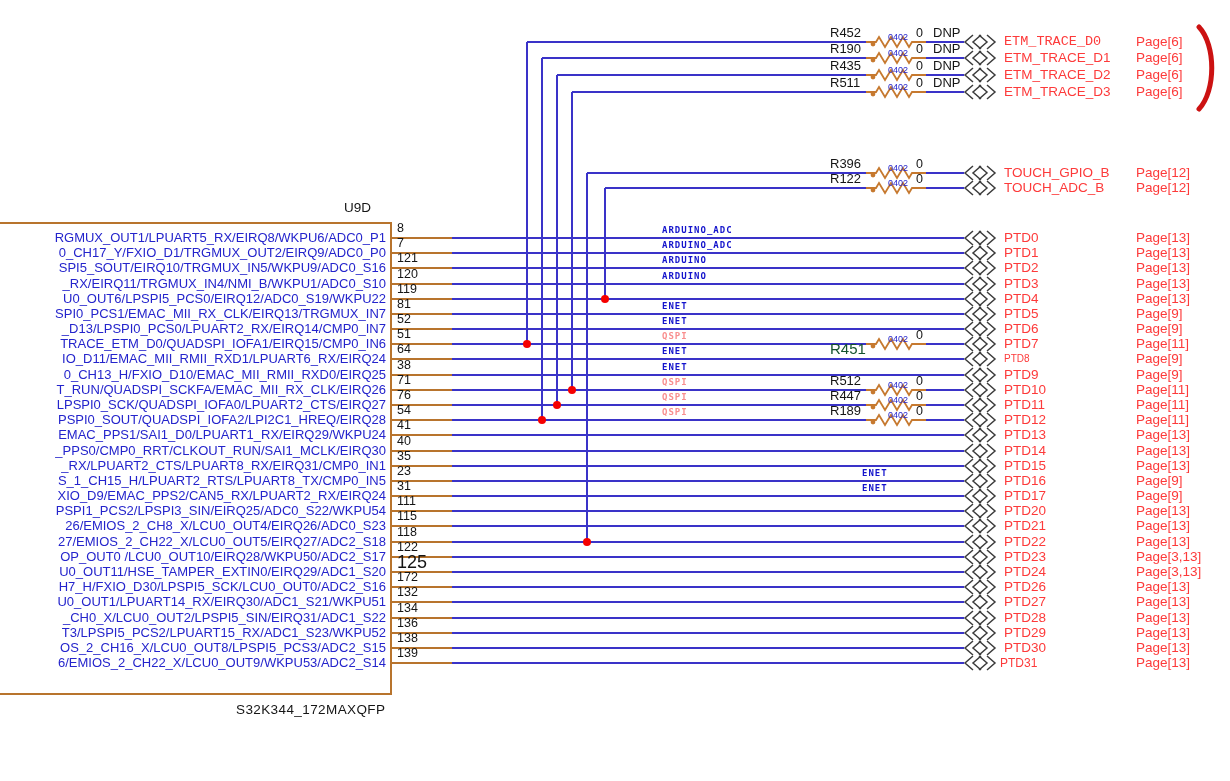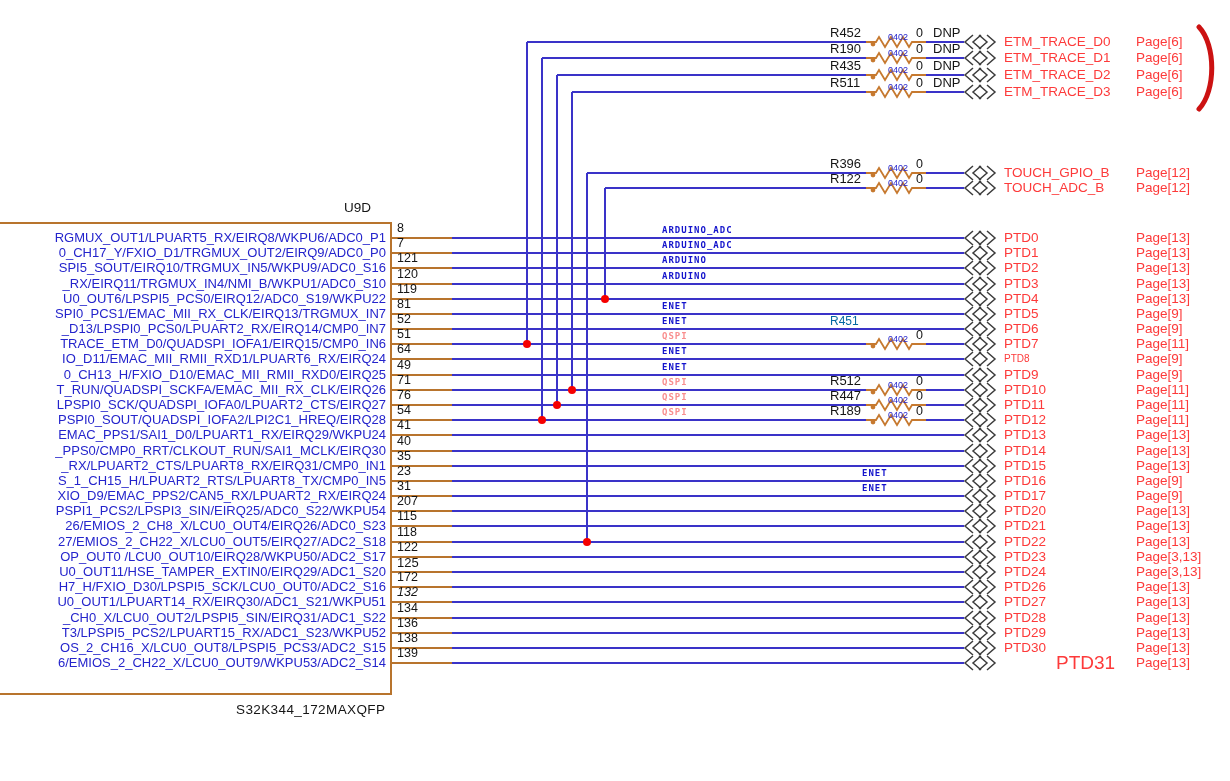--- a/index.html
+++ b/index.html
@@ -116,21 +116,21 @@
       <div style="left: 1136px; top: 321px; font-size: 13.5px; color: rgb(253, 58, 58); height: 16px; line-height: 16px; white-space: nowrap;">Page[9]</div>
       <div style="left: -20px; top: 336px; font-size: 13px; color: rgb(36, 36, 204); height: 16px; line-height: 16px; white-space: nowrap; width: 406px; text-align: right; overflow: visible;">TRACE_ETM_D0/QUADSPI_IOFA1/EIRQ15/CMP0_IN6</div>
       <div style="left: 392px; top: 343px; width: 60px; height: 2px; background: rgb(184, 116, 45);"></div>
       <div style="left: 397px; top: 327px; font-size: 12.5px; color: rgb(21, 21, 21); height: 15px; line-height: 15px; white-space: nowrap;">51</div>
       <div style="left: 452px; top: 343px; width: 416px; height: 2px; background: rgb(58, 51, 200);"></div>
       <div style="left: 924px; top: 343px; width: 40px; height: 2px; background: rgb(58, 51, 200);"></div>
       <div style="left: 866px; top: 336px; width: 60px; height: 16px;"><svg width="60" height="16" viewBox="0 0 60 16">
           <path d="M0,8 H10 L13,3 L19,13 L25,3 L31,13 L37,3 L43,13 L46,8 H60" fill="none" stroke="#c6792f" stroke-width="1.8"></path>
           <circle cx="7" cy="10" r="2.4" fill="#c6792f"></circle>
         </svg></div>
-      <div style="left: 830px; top: 313px; font-size: 12px; color: #0369a1; height: 16px; line-height: 16px; white-space: nowrap;">R451</div>
+      <div style="left: 830px; top: 341px; font-size: 15px; color: #14532d; height: 16px; line-height: 16px; white-space: nowrap;">R451</div>
       <div style="left: 888px; top: 331px; font-size: 9px; color: rgb(36, 36, 204); height: 16px; line-height: 16px; white-space: nowrap;">0402</div>
       <div style="left: 916px; top: 327px; font-size: 12.5px; color: rgb(21, 21, 21); height: 16px; line-height: 16px; white-space: nowrap;">0</div>
       <div style="left: 662px; top: 331px; font-size: 9px; color: rgb(249, 143, 143); height: 11px; line-height: 11px; white-space: nowrap; font-family: &quot;DejaVu Sans Mono&quot;, monospace; font-weight: bold; letter-spacing: 1px;">QSPI</div>
       <div style="left: 962px; top: 336px; width: 36px; height: 16px;"><svg width="36" height="16" viewBox="0 0 36 16" fill="none" stroke="#3c3c3c" stroke-width="1.5">
           <path d="M11,1 L3,8 L11,15"></path>
           <path d="M19,1 L11,8 L19,15"></path>
           <path d="M17,1 L25,8 L17,15"></path>
           <path d="M25,1 L33,8 L25,15"></path>
         </svg></div>
       <div style="left: 1004px; top: 336px; font-size: 13.5px; color: rgb(253, 58, 58); height: 16px; line-height: 16px; white-space: nowrap;">PTD7</div>
@@ -143,21 +143,21 @@
       <div style="left: 962px; top: 351px; width: 36px; height: 16px;"><svg width="36" height="16" viewBox="0 0 36 16" fill="none" stroke="#3c3c3c" stroke-width="1.5">
           <path d="M11,1 L3,8 L11,15"></path>
           <path d="M19,1 L11,8 L19,15"></path>
           <path d="M17,1 L25,8 L17,15"></path>
           <path d="M25,1 L33,8 L25,15"></path>
         </svg></div>
       <div style="left: 1004px; top: 351px; font-size: 10px; color: rgb(253, 58, 58); height: 16px; line-height: 16px; white-space: nowrap;">PTD8</div>
       <div style="left: 1136px; top: 351px; font-size: 13.5px; color: rgb(253, 58, 58); height: 16px; line-height: 16px; white-space: nowrap;">Page[9]</div>
       <div style="left: -20px; top: 367px; font-size: 13px; color: rgb(36, 36, 204); height: 16px; line-height: 16px; white-space: nowrap; width: 406px; text-align: right; overflow: visible;">0_CH13_H/FXIO_D10/EMAC_MII_RMII_RXD0/EIRQ25</div>
       <div style="left: 392px; top: 374px; width: 60px; height: 2px; background: rgb(184, 116, 45);"></div>
-      <div style="left: 397px; top: 358px; font-size: 12.5px; color: rgb(21, 21, 21); height: 15px; line-height: 15px; white-space: nowrap;">49</div>
+      <div style="left: 397px; top: 358px; font-size: 12.5px; color: rgb(21, 21, 21); height: 15px; line-height: 15px; white-space: nowrap;">38</div>
       <div style="left: 452px; top: 374px; width: 512px; height: 2px; background: rgb(58, 51, 200);"></div>
       <div style="left: 662px; top: 362px; font-size: 9px; color: rgb(20, 20, 204); height: 11px; line-height: 11px; white-space: nowrap; font-family: &quot;DejaVu Sans Mono&quot;, monospace; font-weight: bold; letter-spacing: 1px;">ENET</div>
       <div style="left: 962px; top: 367px; width: 36px; height: 16px;"><svg width="36" height="16" viewBox="0 0 36 16" fill="none" stroke="#3c3c3c" stroke-width="1.5">
           <path d="M11,1 L3,8 L11,15"></path>
           <path d="M19,1 L11,8 L19,15"></path>
           <path d="M17,1 L25,8 L17,15"></path>
           <path d="M25,1 L33,8 L25,15"></path>
         </svg></div>
       <div style="left: 1004px; top: 367px; font-size: 13.5px; color: rgb(253, 58, 58); height: 16px; line-height: 16px; white-space: nowrap;">PTD9</div>
       <div style="left: 1136px; top: 367px; font-size: 13.5px; color: rgb(253, 58, 58); height: 16px; line-height: 16px; white-space: nowrap;">Page[9]</div>
@@ -281,21 +281,21 @@
       <div style="left: 962px; top: 488px; width: 36px; height: 16px;"><svg width="36" height="16" viewBox="0 0 36 16" fill="none" stroke="#3c3c3c" stroke-width="1.5">
           <path d="M11,1 L3,8 L11,15"></path>
           <path d="M19,1 L11,8 L19,15"></path>
           <path d="M17,1 L25,8 L17,15"></path>
           <path d="M25,1 L33,8 L25,15"></path>
         </svg></div>
       <div style="left: 1004px; top: 488px; font-size: 13.5px; color: rgb(253, 58, 58); height: 16px; line-height: 16px; white-space: nowrap;">PTD17</div>
       <div style="left: 1136px; top: 488px; font-size: 13.5px; color: rgb(253, 58, 58); height: 16px; line-height: 16px; white-space: nowrap;">Page[9]</div>
       <div style="left: -20px; top: 503px; font-size: 13px; color: rgb(36, 36, 204); height: 16px; line-height: 16px; white-space: nowrap; width: 406px; text-align: right; overflow: visible;">PSPI1_PCS2/LPSPI3_SIN/EIRQ25/ADC0_S22/WKPU54</div>
       <div style="left: 392px; top: 510px; width: 60px; height: 2px; background: rgb(184, 116, 45);"></div>
-      <div style="left: 397px; top: 494px; font-size: 12.5px; color: rgb(21, 21, 21); height: 15px; line-height: 15px; white-space: nowrap;">207</div>
+      <div style="left: 397px; top: 494px; font-size: 12.5px; color: rgb(21, 21, 21); height: 15px; line-height: 15px; white-space: nowrap;">111</div>
       <div style="left: 452px; top: 510px; width: 512px; height: 2px; background: rgb(58, 51, 200);"></div>
       <div style="left: 962px; top: 503px; width: 36px; height: 16px;"><svg width="36" height="16" viewBox="0 0 36 16" fill="none" stroke="#3c3c3c" stroke-width="1.5">
           <path d="M11,1 L3,8 L11,15"></path>
           <path d="M19,1 L11,8 L19,15"></path>
           <path d="M17,1 L25,8 L17,15"></path>
           <path d="M25,1 L33,8 L25,15"></path>
         </svg></div>
       <div style="left: 1004px; top: 503px; font-size: 13.5px; color: rgb(253, 58, 58); height: 16px; line-height: 16px; white-space: nowrap;">PTD20</div>
       <div style="left: 1136px; top: 503px; font-size: 13.5px; color: rgb(253, 58, 58); height: 16px; line-height: 16px; white-space: nowrap;">Page[13]</div>
       <div style="left: -20px; top: 518px; font-size: 13px; color: rgb(36, 36, 204); height: 16px; line-height: 16px; white-space: nowrap; width: 406px; text-align: right; overflow: visible;">26/EMIOS_2_CH8_X/LCU0_OUT4/EIRQ26/ADC0_S23</div>
@@ -329,21 +329,21 @@
       <div style="left: 962px; top: 549px; width: 36px; height: 16px;"><svg width="36" height="16" viewBox="0 0 36 16" fill="none" stroke="#3c3c3c" stroke-width="1.5">
           <path d="M11,1 L3,8 L11,15"></path>
           <path d="M19,1 L11,8 L19,15"></path>
           <path d="M17,1 L25,8 L17,15"></path>
           <path d="M25,1 L33,8 L25,15"></path>
         </svg></div>
       <div style="left: 1004px; top: 549px; font-size: 13.5px; color: rgb(253, 58, 58); height: 16px; line-height: 16px; white-space: nowrap;">PTD23</div>
       <div style="left: 1136px; top: 549px; font-size: 13.5px; color: rgb(253, 58, 58); height: 16px; line-height: 16px; white-space: nowrap;">Page[3,13]</div>
       <div style="left: -20px; top: 564px; font-size: 13px; color: rgb(36, 36, 204); height: 16px; line-height: 16px; white-space: nowrap; width: 406px; text-align: right; overflow: visible;">U0_OUT11/HSE_TAMPER_EXTIN0/EIRQ29/ADC1_S20</div>
       <div style="left: 392px; top: 571px; width: 60px; height: 2px; background: rgb(184, 116, 45);"></div>
-      <div style="left: 397px; top: 555px; font-size: 13px; color: rgb(21, 21, 21); height: 15px; line-height: 15px; white-space: nowrap; text-align: right;">125</div>
+      <div style="left: 397px; top: 555px; font-size: 18px; color: rgb(21, 21, 21); height: 15px; line-height: 15px; white-space: nowrap; text-align: right;">125</div>
       <div style="left: 452px; top: 571px; width: 512px; height: 2px; background: rgb(58, 51, 200);"></div>
       <div style="left: 962px; top: 564px; width: 36px; height: 16px;"><svg width="36" height="16" viewBox="0 0 36 16" fill="none" stroke="#3c3c3c" stroke-width="1.5">
           <path d="M11,1 L3,8 L11,15"></path>
           <path d="M19,1 L11,8 L19,15"></path>
           <path d="M17,1 L25,8 L17,15"></path>
           <path d="M25,1 L33,8 L25,15"></path>
         </svg></div>
       <div style="left: 1004px; top: 564px; font-size: 13.5px; color: rgb(253, 58, 58); height: 16px; line-height: 16px; white-space: nowrap;">PTD24</div>
       <div style="left: 1136px; top: 564px; font-size: 13.5px; color: rgb(253, 58, 58); height: 16px; line-height: 16px; white-space: nowrap;">Page[3,13]</div>
       <div style="left: -20px; top: 579px; font-size: 13px; color: rgb(36, 36, 204); height: 16px; line-height: 16px; white-space: nowrap; width: 406px; text-align: right; overflow: visible;">H7_H/FXIO_D30/LPSPI5_SCK/LCU0_OUT0/ADC2_S16</div>
@@ -353,21 +353,21 @@
       <div style="left: 962px; top: 579px; width: 36px; height: 16px;"><svg width="36" height="16" viewBox="0 0 36 16" fill="none" stroke="#3c3c3c" stroke-width="1.5">
           <path d="M11,1 L3,8 L11,15"></path>
           <path d="M19,1 L11,8 L19,15"></path>
           <path d="M17,1 L25,8 L17,15"></path>
           <path d="M25,1 L33,8 L25,15"></path>
         </svg></div>
       <div style="left: 1004px; top: 579px; font-size: 13.5px; color: rgb(253, 58, 58); height: 16px; line-height: 16px; white-space: nowrap;">PTD26</div>
       <div style="left: 1136px; top: 579px; font-size: 13.5px; color: rgb(253, 58, 58); height: 16px; line-height: 16px; white-space: nowrap;">Page[13]</div>
       <div style="left: -20px; top: 594px; font-size: 13px; color: rgb(36, 36, 204); height: 16px; line-height: 16px; white-space: nowrap; width: 406px; text-align: right; overflow: visible;">U0_OUT1/LPUART14_RX/EIRQ30/ADC1_S21/WKPU51</div>
       <div style="left: 392px; top: 601px; width: 60px; height: 2px; background: rgb(184, 116, 45);"></div>
-      <div style="left: 397px; top: 585px; font-size: 12.5px; color: rgb(21, 21, 21); height: 15px; line-height: 15px; white-space: nowrap; font-style: italic;">132</div>
+      <div style="left: 397px; top: 585px; font-size: 12.5px; color: rgb(21, 21, 21); height: 15px; line-height: 15px; white-space: nowrap;">132</div>
       <div style="left: 452px; top: 601px; width: 512px; height: 2px; background: rgb(58, 51, 200);"></div>
       <div style="left: 962px; top: 594px; width: 36px; height: 16px;"><svg width="36" height="16" viewBox="0 0 36 16" fill="none" stroke="#3c3c3c" stroke-width="1.5">
           <path d="M11,1 L3,8 L11,15"></path>
           <path d="M19,1 L11,8 L19,15"></path>
           <path d="M17,1 L25,8 L17,15"></path>
           <path d="M25,1 L33,8 L25,15"></path>
         </svg></div>
       <div style="left: 1004px; top: 594px; font-size: 13.5px; color: rgb(253, 58, 58); height: 16px; line-height: 16px; white-space: nowrap;">PTD27</div>
       <div style="left: 1136px; top: 594px; font-size: 13.5px; color: rgb(253, 58, 58); height: 16px; line-height: 16px; white-space: nowrap;">Page[13]</div>
       <div style="left: -20px; top: 610px; font-size: 13px; color: rgb(36, 36, 204); height: 16px; line-height: 16px; white-space: nowrap; width: 406px; text-align: right; overflow: visible;">_CH0_X/LCU0_OUT2/LPSPI5_SIN/EIRQ31/ADC1_S22</div>
@@ -409,41 +409,41 @@
       <div style="left: -20px; top: 655px; font-size: 13px; color: rgb(36, 36, 204); height: 16px; line-height: 16px; white-space: nowrap; width: 406px; text-align: right; overflow: visible;">6/EMIOS_2_CH22_X/LCU0_OUT9/WKPU53/ADC2_S14</div>
       <div style="left: 392px; top: 662px; width: 60px; height: 2px; background: rgb(184, 116, 45);"></div>
       <div style="left: 397px; top: 646px; font-size: 12.5px; color: rgb(21, 21, 21); height: 15px; line-height: 15px; white-space: nowrap;">139</div>
       <div style="left: 452px; top: 662px; width: 512px; height: 2px; background: rgb(58, 51, 200);"></div>
       <div style="left: 962px; top: 655px; width: 36px; height: 16px;"><svg width="36" height="16" viewBox="0 0 36 16" fill="none" stroke="#3c3c3c" stroke-width="1.5">
           <path d="M11,1 L3,8 L11,15"></path>
           <path d="M19,1 L11,8 L19,15"></path>
           <path d="M17,1 L25,8 L17,15"></path>
           <path d="M25,1 L33,8 L25,15"></path>
         </svg></div>
-      <div style="left: 1056px; top: 655px; font-size: 19px; color: rgb(253, 58, 58); height: 16px; line-height: 16px; white-space: nowrap;">PTD31</div>
+      <div style="left: 1000px; top: 655px; font-size: 12px; color: rgb(253, 58, 58); height: 16px; line-height: 16px; white-space: nowrap;">PTD31</div>
       <div style="left: 1136px; top: 655px; font-size: 13.5px; color: rgb(253, 58, 58); height: 16px; line-height: 16px; white-space: nowrap;">Page[13]</div>
       <div style="left: 527px; top: 41px; width: 341px; height: 2px; background: rgb(58, 51, 200);"></div>
       <div style="left: 526px; top: 42px; width: 2px; height: 302px; background: rgb(58, 51, 200);"></div>
       <div style="left: 523px; top: 340px; width: 8px; height: 8px; border-radius: 50%; background: rgb(245, 0, 0);"></div>
       <div style="left: 924px; top: 41px; width: 40px; height: 2px; background: rgb(58, 51, 200);"></div>
       <div style="left: 866px; top: 34px; width: 60px; height: 16px;"><svg width="60" height="16" viewBox="0 0 60 16">
           <path d="M0,8 H10 L13,3 L19,13 L25,3 L31,13 L37,3 L43,13 L46,8 H60" fill="none" stroke="#c6792f" stroke-width="1.8"></path>
           <circle cx="7" cy="10" r="2.4" fill="#c6792f"></circle>
         </svg></div>
       <div style="left: 830px; top: 25px; font-size: 13px; color: rgb(21, 21, 21); height: 16px; line-height: 16px; white-space: nowrap;">R452</div>
       <div style="left: 888px; top: 29px; font-size: 9px; color: rgb(36, 36, 204); height: 16px; line-height: 16px; white-space: nowrap;">0402</div>
       <div style="left: 916px; top: 25px; font-size: 12.5px; color: rgb(21, 21, 21); height: 16px; line-height: 16px; white-space: nowrap;">0</div>
       <div style="left: 933px; top: 25px; font-size: 13px; color: rgb(21, 21, 21); height: 16px; line-height: 16px; white-space: nowrap;">DNP</div>
       <div style="left: 962px; top: 34px; width: 36px; height: 16px;"><svg width="36" height="16" viewBox="0 0 36 16" fill="none" stroke="#3c3c3c" stroke-width="1.5">
           <path d="M11,1 L3,8 L11,15"></path>
           <path d="M19,1 L11,8 L19,15"></path>
           <path d="M17,1 L25,8 L17,15"></path>
           <path d="M25,1 L33,8 L25,15"></path>
         </svg></div>
-      <div style="left: 1004px; top: 34px; font-size: 13.5px; color: rgb(253, 58, 58); height: 16px; line-height: 16px; white-space: nowrap;">ETM_TRACE_D0</div>
+      <div style="left: 1004px; top: 34px; font-size: 13.5px; color: rgb(253, 58, 58); height: 16px; line-height: 16px; white-space: nowrap; font-family: Liberation Mono, monospace;">ETM_TRACE_D0</div>
       <div style="left: 1136px; top: 34px; font-size: 13.5px; color: rgb(253, 58, 58); height: 16px; line-height: 16px; white-space: nowrap;">Page[6]</div>
       <div style="left: 542px; top: 57px; width: 326px; height: 2px; background: rgb(58, 51, 200);"></div>
       <div style="left: 541px; top: 58px; width: 2px; height: 362px; background: rgb(58, 51, 200);"></div>
       <div style="left: 538px; top: 416px; width: 8px; height: 8px; border-radius: 50%; background: rgb(245, 0, 0);"></div>
       <div style="left: 924px; top: 57px; width: 40px; height: 2px; background: rgb(58, 51, 200);"></div>
       <div style="left: 866px; top: 50px; width: 60px; height: 16px;"><svg width="60" height="16" viewBox="0 0 60 16">
           <path d="M0,8 H10 L13,3 L19,13 L25,3 L31,13 L37,3 L43,13 L46,8 H60" fill="none" stroke="#c6792f" stroke-width="1.8"></path>
           <circle cx="7" cy="10" r="2.4" fill="#c6792f"></circle>
         </svg></div>
       <div style="left: 830px; top: 41px; font-size: 13px; color: rgb(21, 21, 21); height: 16px; line-height: 16px; white-space: nowrap;">R190</div>

